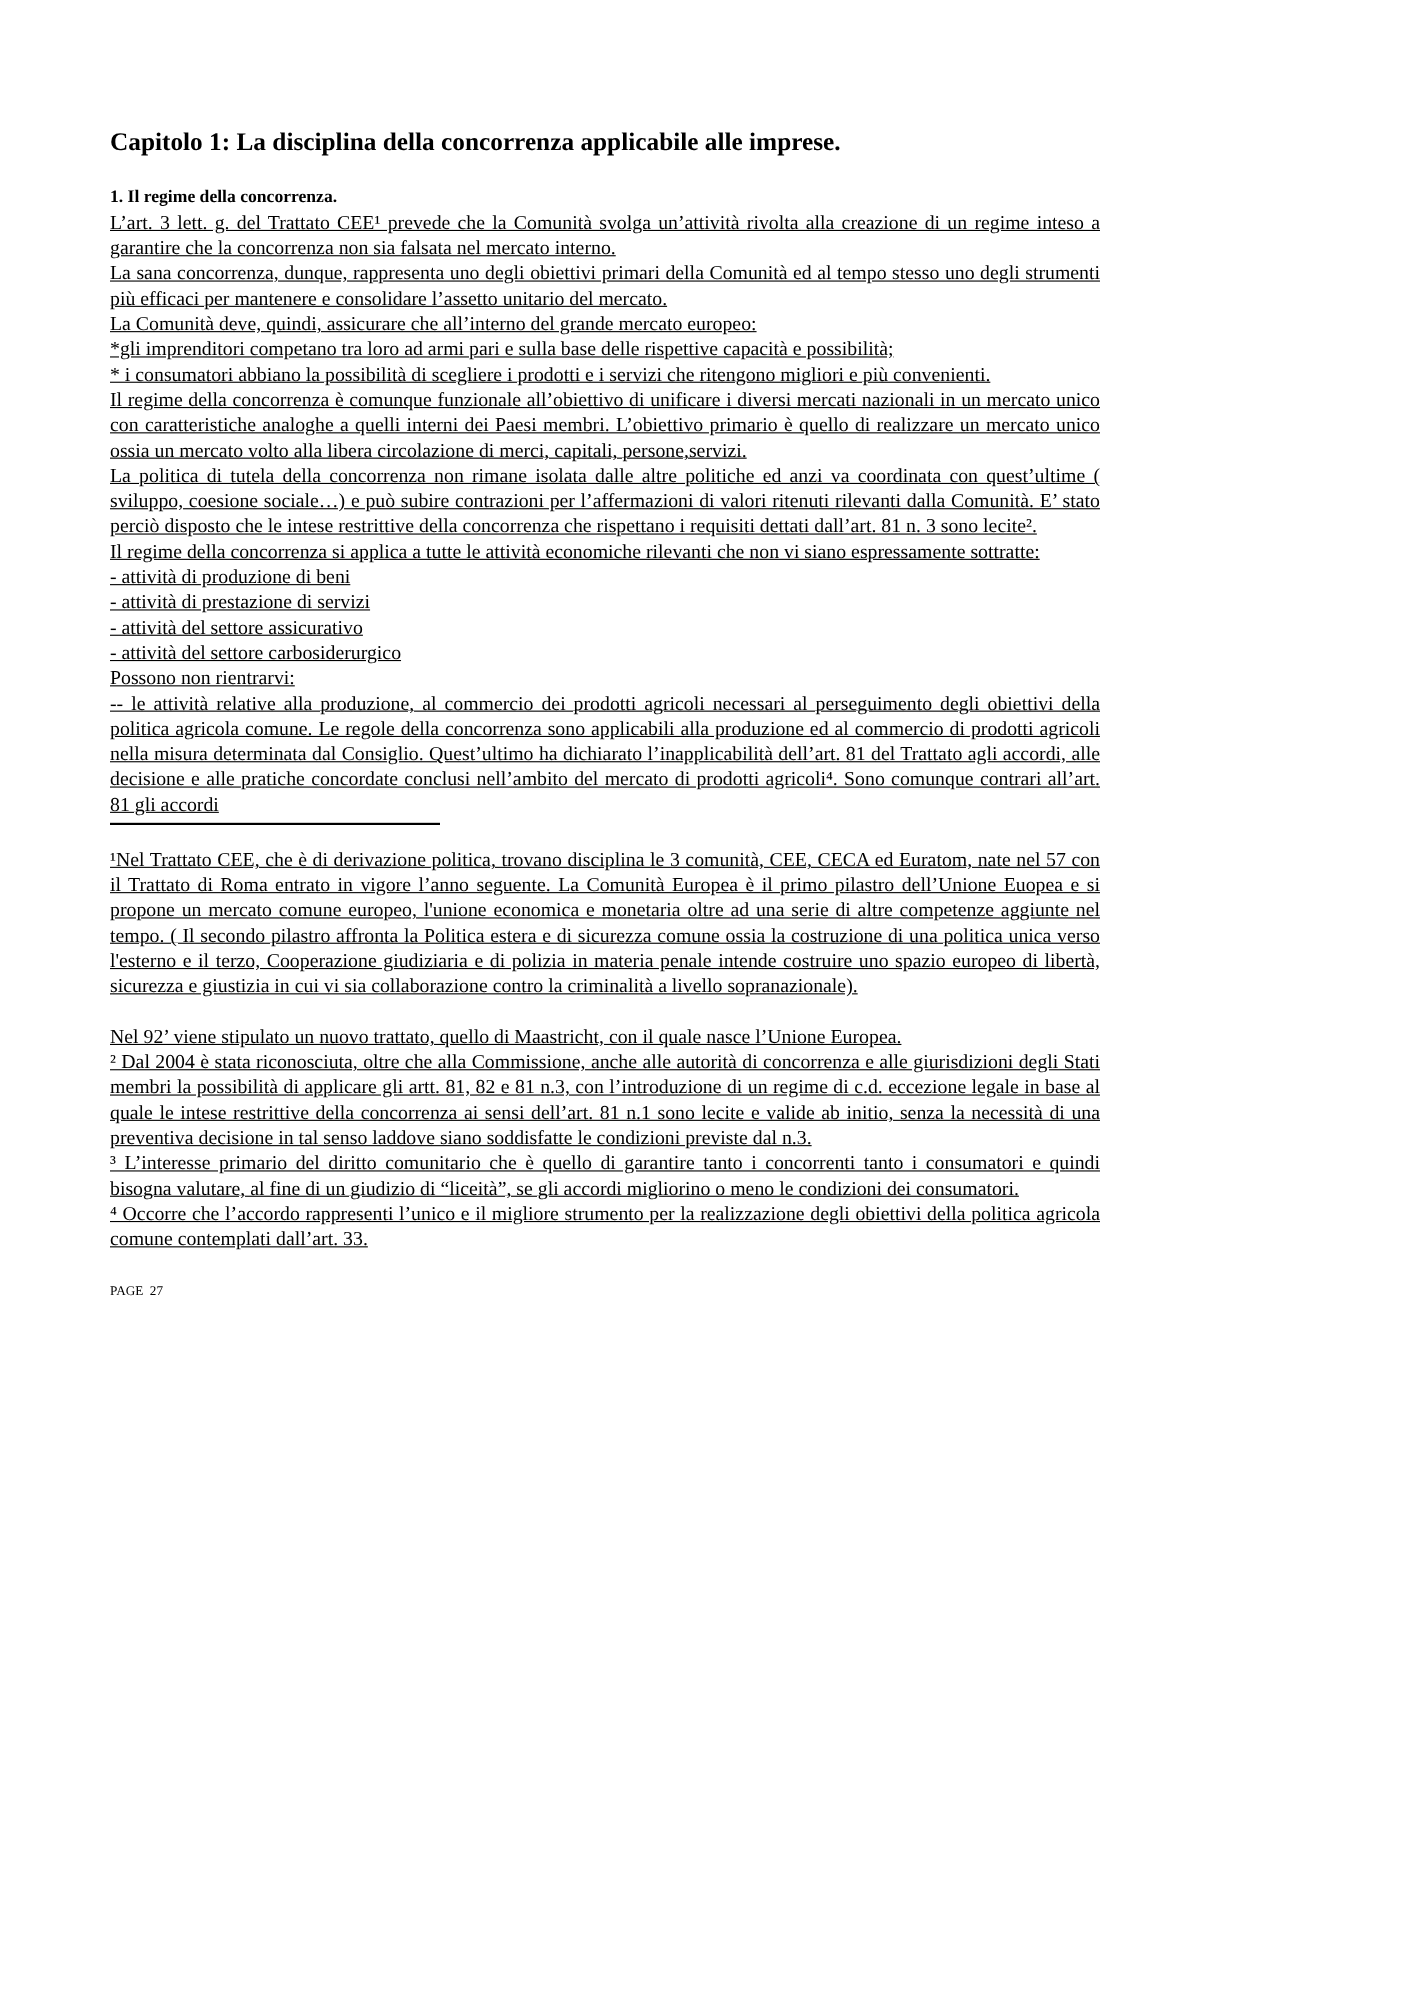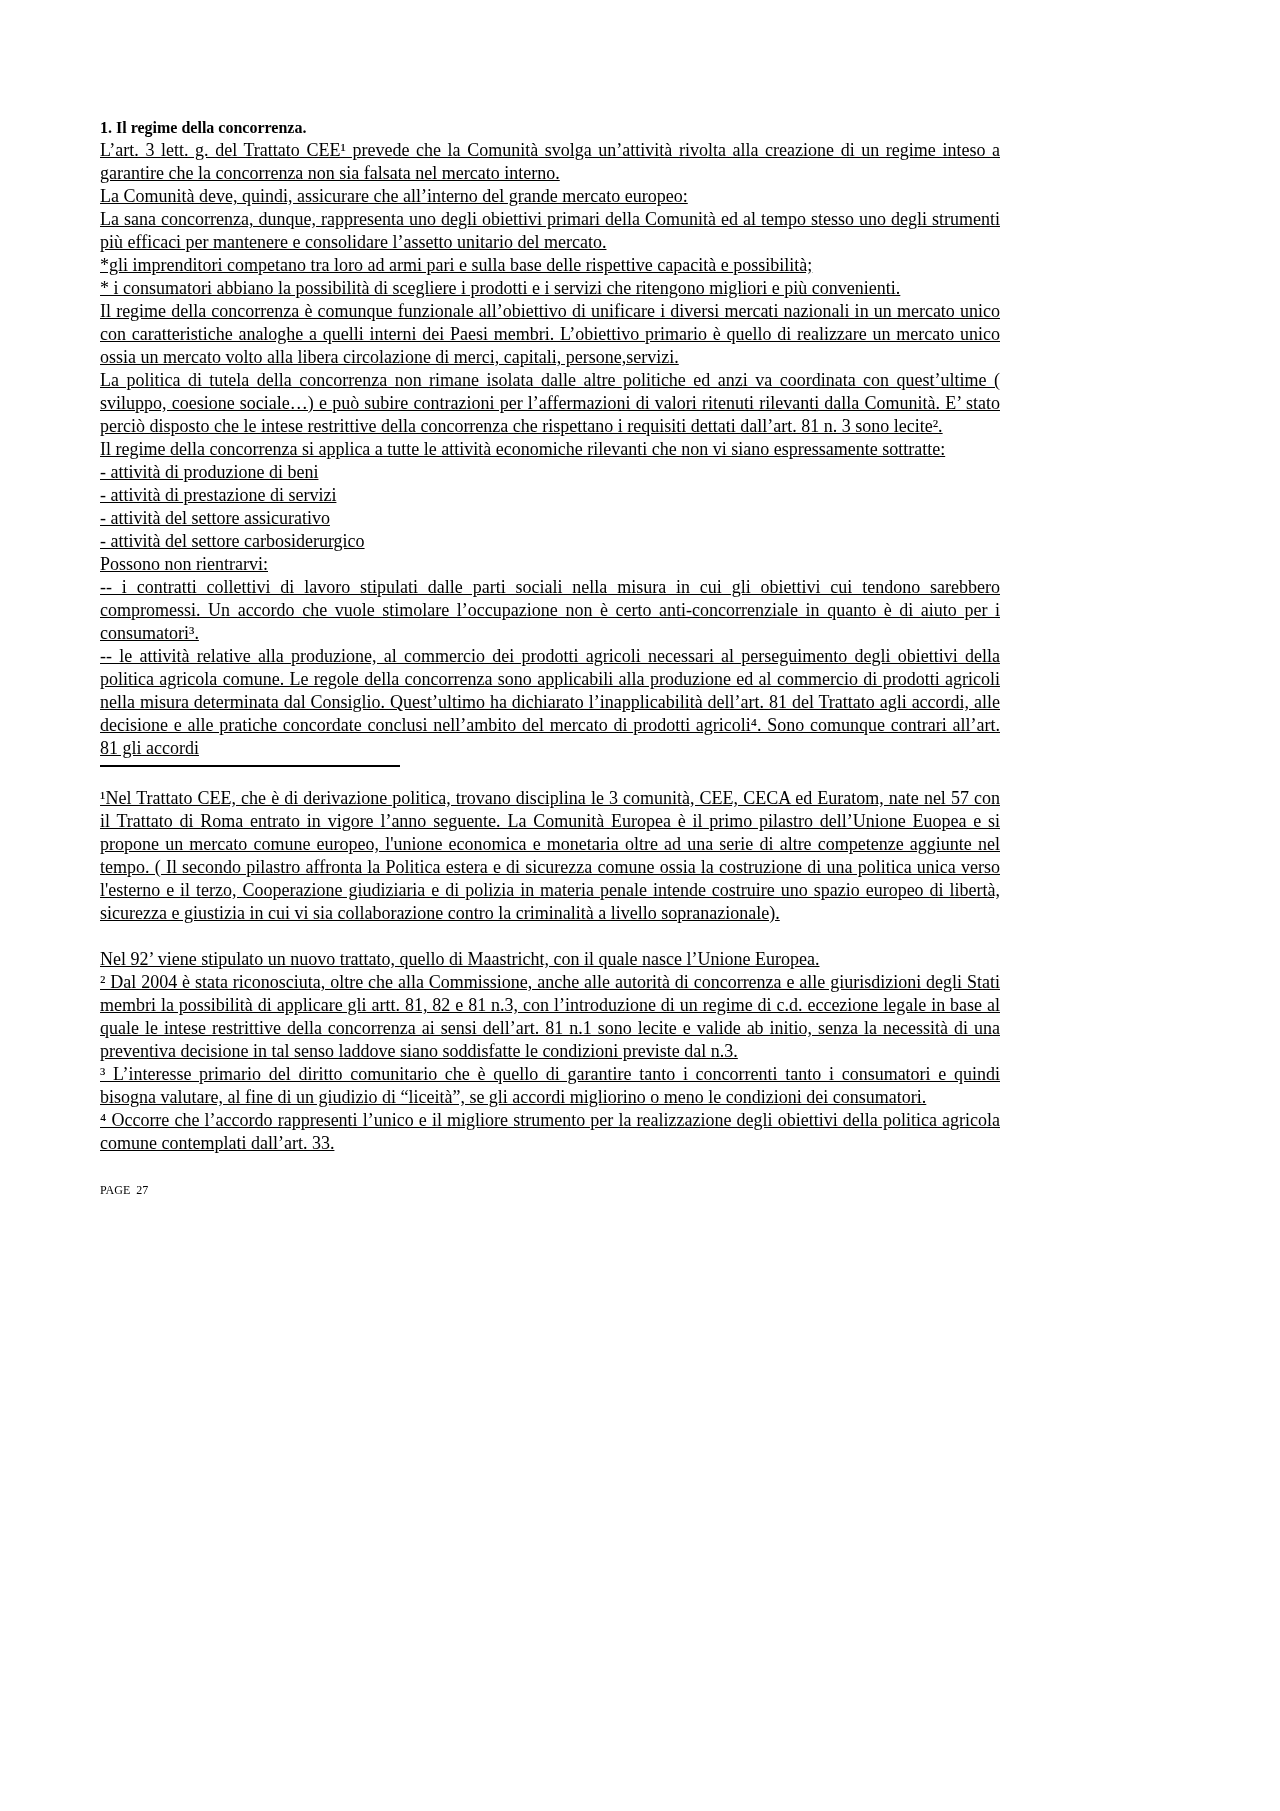--- a/index.html
+++ b/index.html
@@ -63,38 +63,38 @@
     font-size: 12px;
     line-height: 23px;
     white-space: pre-wrap;
   }
 </style>
 </head>
 <body>
 
 <div class="page">
 
+  <h1 class="title">Capitolo 1: La disciplina della concorrenza applicabile alle imprese.</h1>
 
   <h2 class="section-heading">1. Il regime della concorrenza.</h2>
 
   <div class="body-text">
       <p class="para">L’art. 3 lett. g. del Trattato CEE¹ prevede che la Comunità svolga un’attività rivolta alla creazione di un regime inteso a garantire che la concorrenza non sia falsata nel mercato interno.</p>
+      <p class="para">La sana concorrenza, dunque, rappresenta uno degli obiettivi primari della Comunità ed al tempo stesso uno degli strumenti più efficaci per mantenere e consolidare l’assetto unitario del mercato.</p>
       <p class="para">La Comunità deve, quindi, assicurare che all’interno del grande mercato europeo:</p>
-      <p class="para">La sana concorrenza, dunque, rappresenta uno degli obiettivi primari della Comunità ed al tempo stesso uno degli strumenti più efficaci per mantenere e consolidare l’assetto unitario del mercato.</p>
       <p class="para">*gli imprenditori competano tra loro ad armi pari e sulla base delle rispettive capacità e possibilità;</p>
       <p class="para">* i consumatori abbiano la possibilità di scegliere i prodotti e i servizi che ritengono migliori e più convenienti.</p>
       <p class="para">Il regime della concorrenza è comunque funzionale all’obiettivo di unificare i diversi mercati nazionali in un mercato unico con caratteristiche analoghe a quelli interni dei Paesi membri. L’obiettivo primario è quello di realizzare un mercato unico ossia un mercato volto alla libera circolazione di merci, capitali, persone,servizi.</p>
       <p class="para">La politica di tutela della concorrenza non rimane isolata dalle altre politiche ed anzi va coordinata con quest’ultime ( sviluppo, coesione sociale…) e può subire contrazioni per l’affermazioni di valori ritenuti rilevanti dalla Comunità. E’ stato perciò disposto che le intese restrittive della concorrenza che rispettano i requisiti dettati dall’art. 81 n. 3 sono lecite².</p>
       <p class="para">Il regime della concorrenza si applica a tutte le attività economiche rilevanti che non vi siano espressamente sottratte:</p>
       <p class="para">- attività di produzione di beni</p>
       <p class="para">- attività di prestazione di servizi</p>
       <p class="para">- attività del settore assicurativo</p>
       <p class="para">- attività del settore carbosiderurgico</p>
       <p class="para">Possono non rientrarvi:</p>
-      <p class="para">-- i contratti collettivi di lavoro stipulati dalle parti sociali nella misura in cui gli obiettivi cui tendono sarebbero compromessi. Un accordo che vuole stimolare l’occupazione non è certo anti-concorrenziale in quanto è di aiuto per i consumatori³.</p>
       <p class="para">-- le attività relative alla produzione, al commercio dei prodotti agricoli necessari al perseguimento degli obiettivi della politica agricola comune. Le regole della concorrenza sono applicabili alla produzione ed al commercio di prodotti agricoli nella misura determinata dal Consiglio. Quest’ultimo ha dichiarato l’inapplicabilità dell’art. 81 del Trattato agli accordi, alle decisione e alle pratiche concordate conclusi nell’ambito del mercato di prodotti agricoli⁴. Sono comunque contrari all’art. 81 gli accordi</p>
     </div>
 
   <hr class="footnote-rule">
 
   <div class="footnotes">
       <p class="footnote-item">¹Nel Trattato CEE, che è di derivazione politica, trovano disciplina le 3 comunità, CEE, CECA ed Euratom, nate nel 57 con il Trattato di Roma entrato in vigore l’anno seguente. La Comunità Europea è il primo pilastro dell’Unione Euopea e si propone un mercato comune europeo, l'unione economica e monetaria oltre ad una serie di altre competenze aggiunte nel tempo. ( Il secondo pilastro affronta la Politica estera e di sicurezza comune ossia la costruzione di una politica unica verso l'esterno e il terzo, Cooperazione giudiziaria e di polizia in materia penale intende costruire uno spazio europeo di libertà, sicurezza e giustizia in cui vi sia collaborazione contro la criminalità a livello sopranazionale).</p>
       <p class="footnote-item">Nel 92’ viene stipulato un nuovo trattato, quello di Maastricht, con il quale nasce l’Unione Europea.</p>
       <p class="footnote-item">² Dal 2004 è stata riconosciuta, oltre che alla Commissione, anche alle autorità di concorrenza e alle giurisdizioni degli Stati membri la possibilità di applicare gli artt. 81, 82 e 81 n.3, con l’introduzione di un regime di c.d. eccezione legale in base al quale le intese restrittive della concorrenza ai sensi dell’art. 81 n.1 sono lecite e valide ab initio, senza la necessità di una preventiva decisione in tal senso laddove siano soddisfatte le condizioni previste dal n.3.</p>
       <p class="footnote-item">³ L’interesse primario del diritto comunitario che è quello di garantire tanto i concorrenti tanto i consumatori e quindi bisogna valutare, al fine di un giudizio di “liceità”, se gli accordi migliorino o meno le condizioni dei consumatori.</p>

